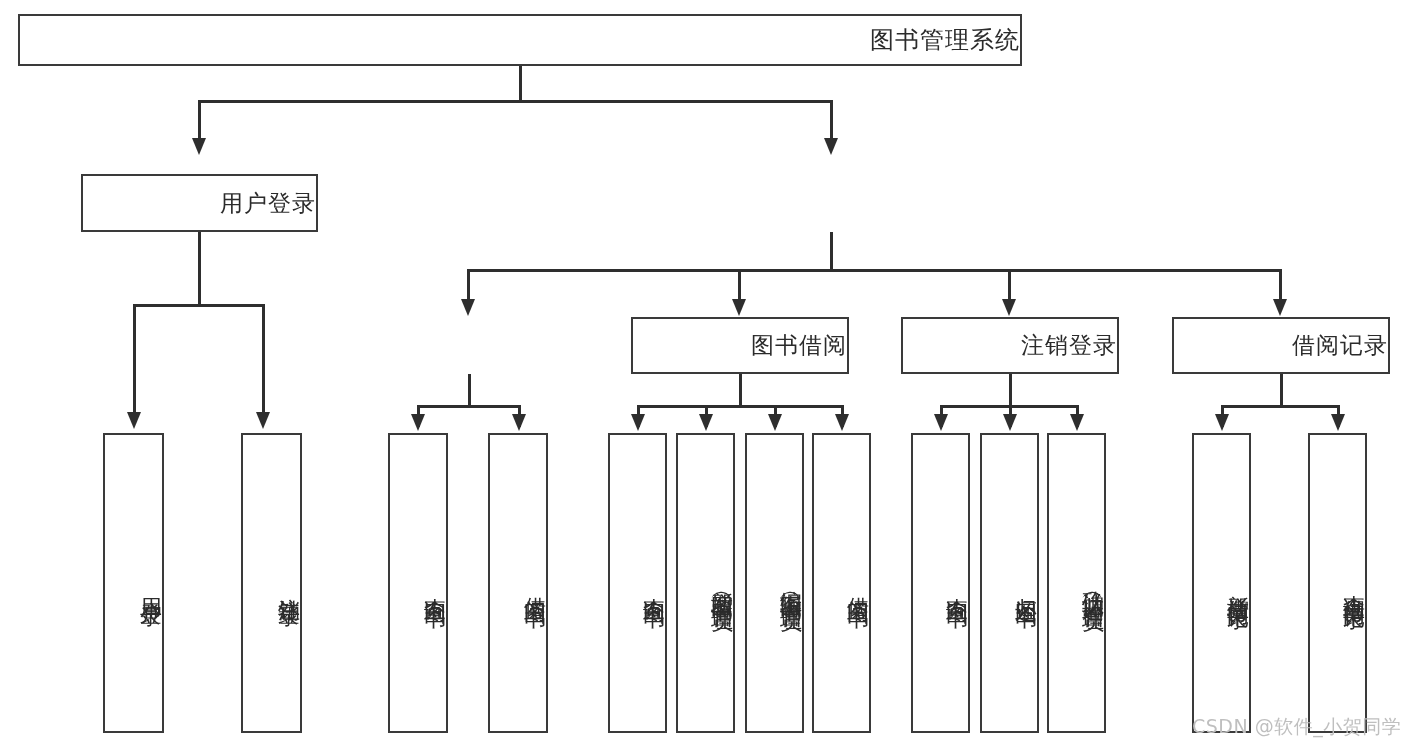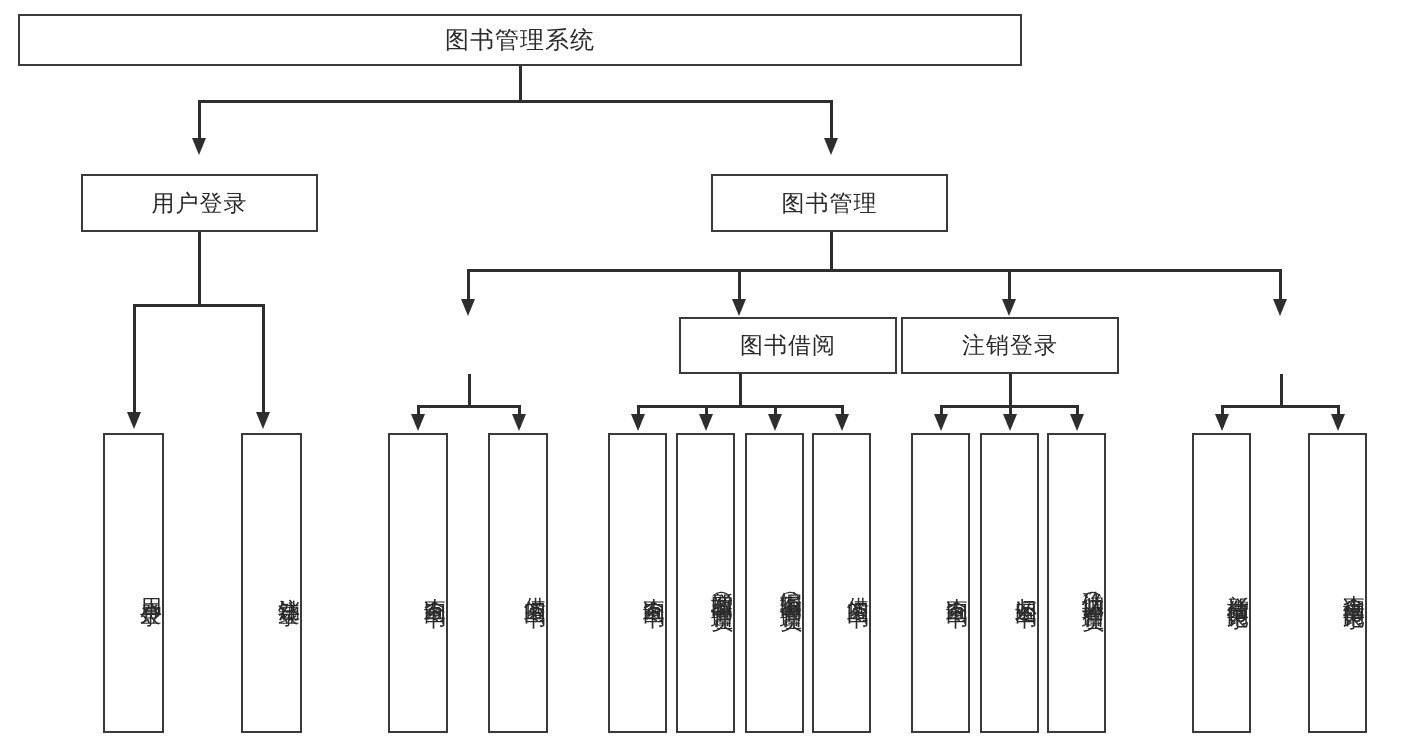--- a/index.html
+++ b/index.html
@@ -17,21 +17,21 @@
     background: #ffffff;
     overflow: hidden;
   }
   .node {
     position: absolute;
     box-sizing: border-box;
     border: 2.5px solid #3a3a3a;
     background: #ffffff;
     display: flex;
     align-items: center;
-    justify-content: center;
+    justify-content: flex-end;
     color: #2b2b2b;
   }
   .node.horiz {
     font-size: 23px;
     letter-spacing: 1px;
   }
   .node.vert {
     writing-mode: vertical-rl;
     text-orientation: upright;
     font-size: 22px;
@@ -83,48 +83,48 @@
   <div class="edge v" style="left:519px; top:66px; height:36px;"></div>
 
   <div class="edge h" style="left:198px; top:100px; width:634px;"></div>
   <div class="edge v" style="left:198px; top:100px; height:40px;"></div>
   <div class="edge v" style="left:830px; top:100px; height:40px;"></div>
   <div class="arrow" style="left:192px; top:138px;"></div>
   <div class="arrow" style="left:824px; top:138px;"></div>
 
   <div class="node horiz" style="left:81px; top:174px; width:237px; height:58px;">
     <span class="lbl">用户登录</span>
-  </div>
-  <div class="node horiz" style="left:711px; top:174px; width:237px; height:58px;">
-    <span class="lbl">图书管理</span>
   </div>
 
   <div class="edge v" style="left:198px; top:232px; height:74px;"></div>
   <div class="edge h" style="left:133px; top:304px; width:131px;"></div>
   <div class="edge v" style="left:133px; top:304px; height:110px;"></div>
   <div class="edge v" style="left:262px; top:304px; height:110px;"></div>
   <div class="arrow" style="left:127px; top:412px;"></div>
   <div class="arrow" style="left:256px; top:412px;"></div>
 
   <div class="edge v" style="left:830px; top:232px; height:39px;"></div>
   <div class="edge h" style="left:467px; top:269px; width:812px;"></div>
   <div class="edge v" style="left:467px; top:269px; height:32px;"></div>
   <div class="edge v" style="left:738px; top:269px; height:32px;"></div>
   <div class="edge v" style="left:1008px; top:269px; height:32px;"></div>
   <div class="edge v" style="left:1279px; top:269px; height:32px;"></div>
   <div class="arrow" style="left:461px; top:299px;"></div>
   <div class="arrow" style="left:732px; top:299px;"></div>
   <div class="arrow" style="left:1002px; top:299px;"></div>
   <div class="arrow" style="left:1273px; top:299px;"></div>
 
-  <div class="node horiz" style="left:631px; top:317px; width:218px; height:57px;margin-left:48px;">
+  <div class="node horiz" style="left:631px; top:317px; width:218px; height:57px;">
     <span class="lbl">图书借阅</span>
   </div>
   <div class="node horiz" style="left:901px; top:317px; width:218px; height:57px;">
     <span class="lbl">注销登录</span>
+  </div>
+  <div class="node horiz" style="left:1172px; top:317px; width:218px; height:57px;">
+    <span class="lbl">借阅记录</span>
   </div>
 
   <div class="edge v" style="left:468px; top:374px; height:33px;"></div>
   <div class="edge h" style="left:417px; top:405px; width:103px;"></div>
   <div class="edge v" style="left:417px; top:405px; height:22px;"></div>
   <div class="edge v" style="left:518px; top:405px; height:22px;"></div>
   <div class="arrow" style="left:411px; top:414px;"></div>
   <div class="arrow" style="left:512px; top:414px;"></div>
 
   <div class="edge v" style="left:739px; top:374px; height:33px;"></div>
@@ -191,14 +191,15 @@
     <span class="lbl">确认归还（管理员）</span>
   </div>
 
   <div class="node vert" style="left:1192px; top:433px; width:59px; height:300px;">
     <span class="lbl">新增借阅记录</span>
   </div>
   <div class="node vert" style="left:1308px; top:433px; width:59px; height:300px;">
     <span class="lbl">查询借阅记录</span>
   </div>
 
+  <div class="watermark" style="left:1192px; top:714px;">CSDN @软件_小贺同学</div>
 
 </div>
 
 </body></html>

